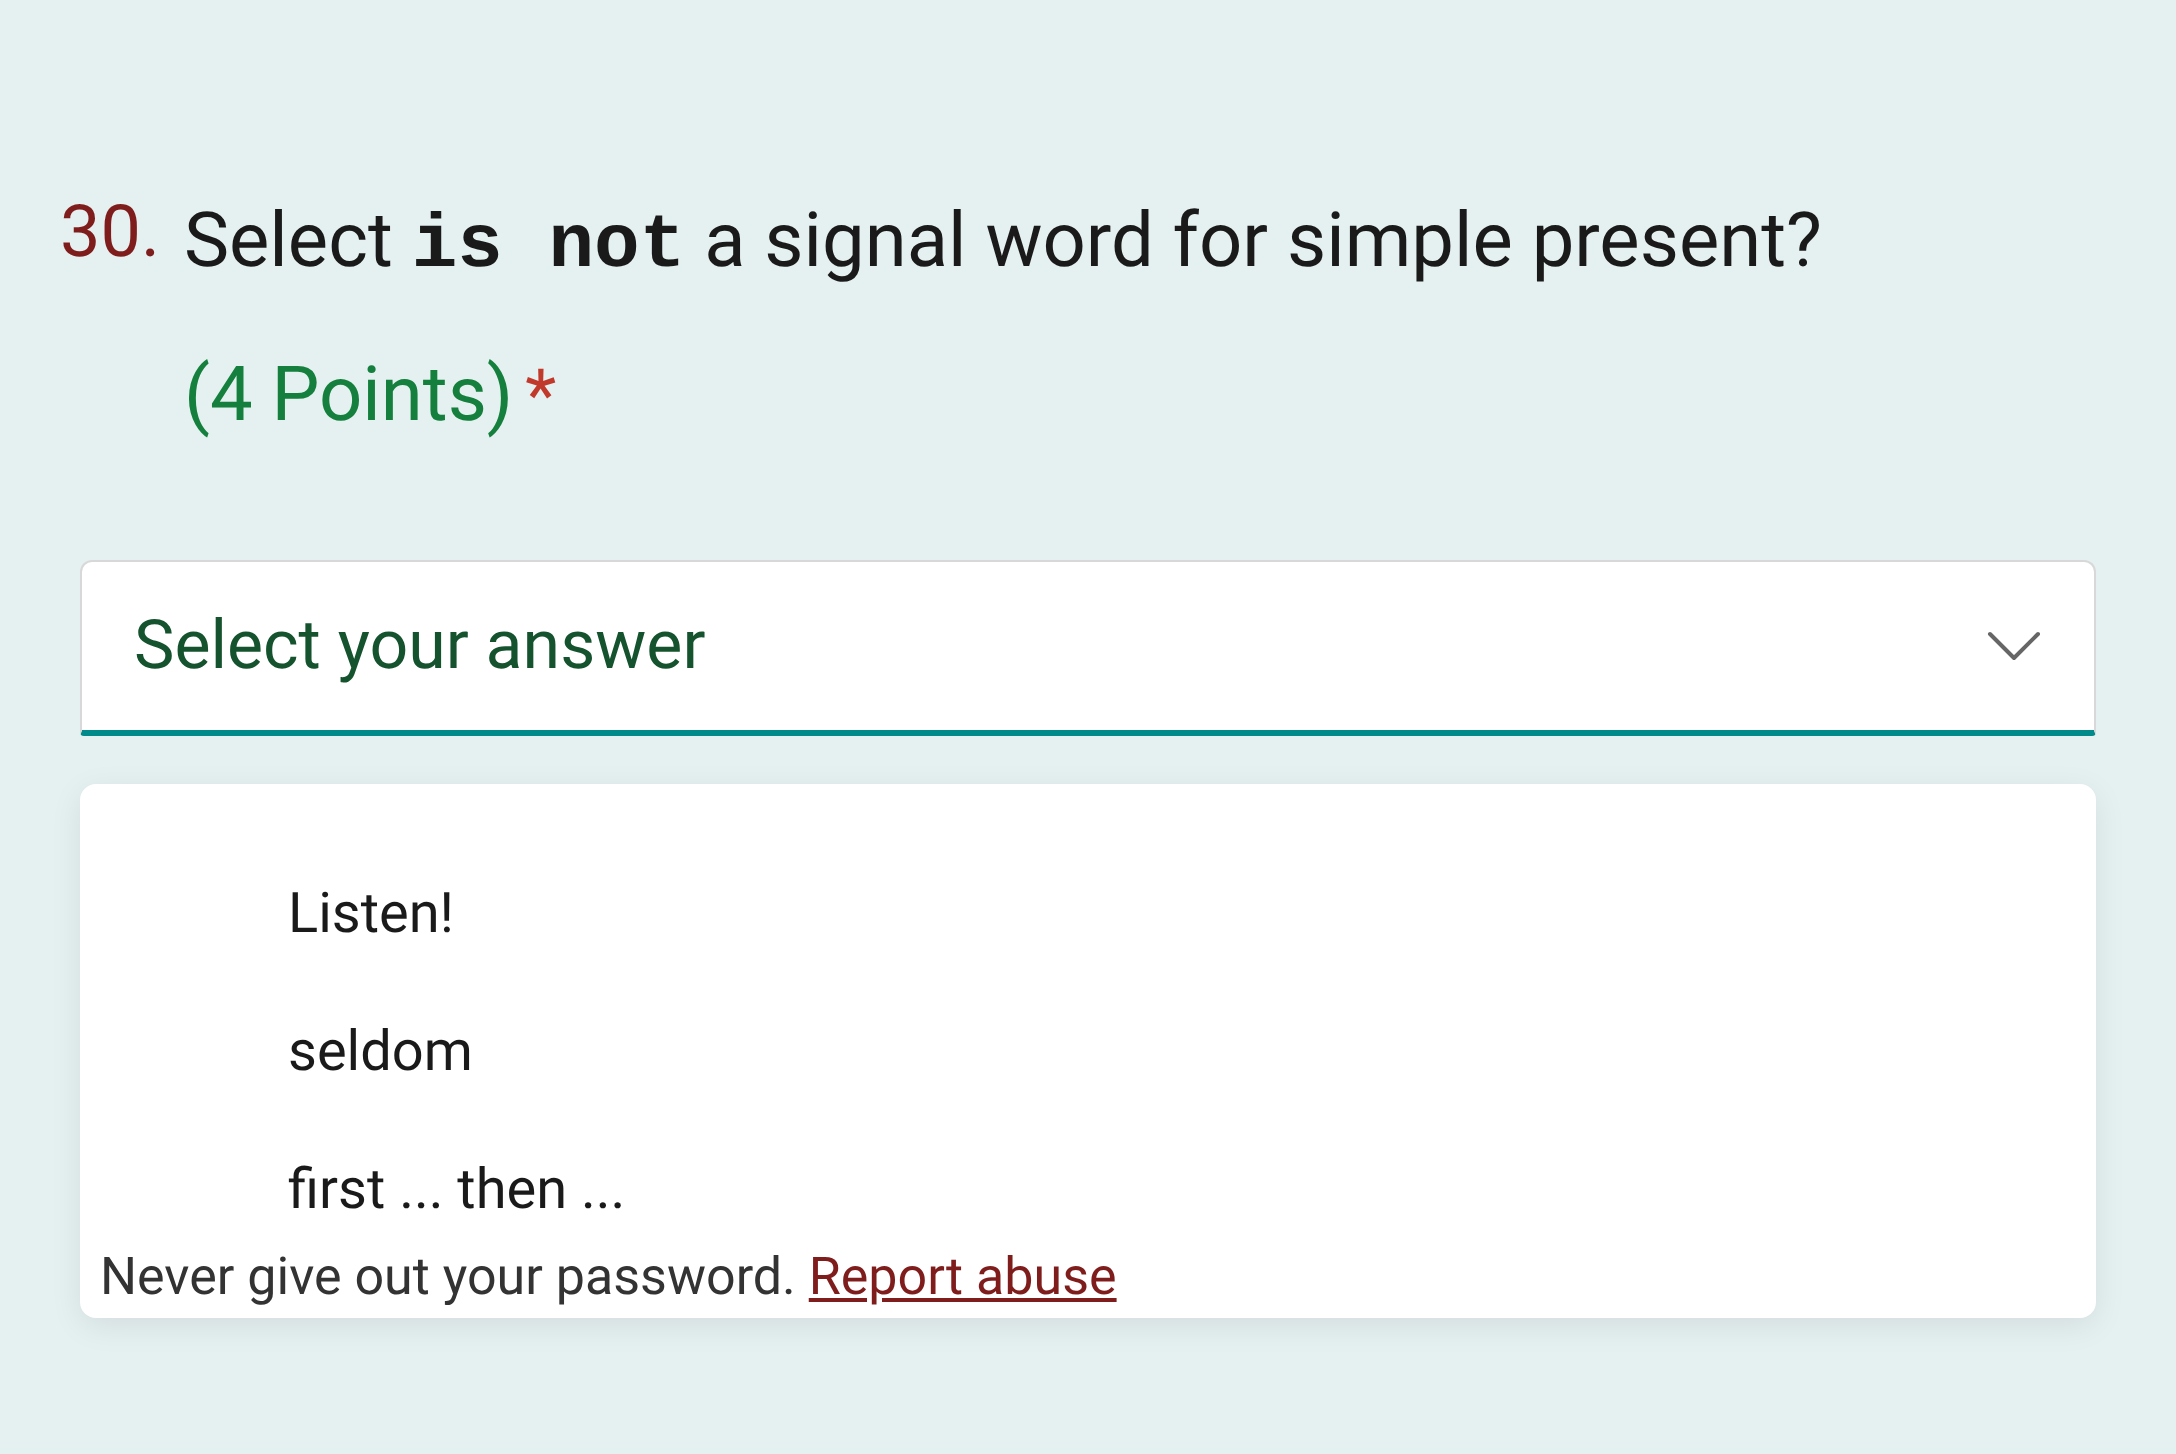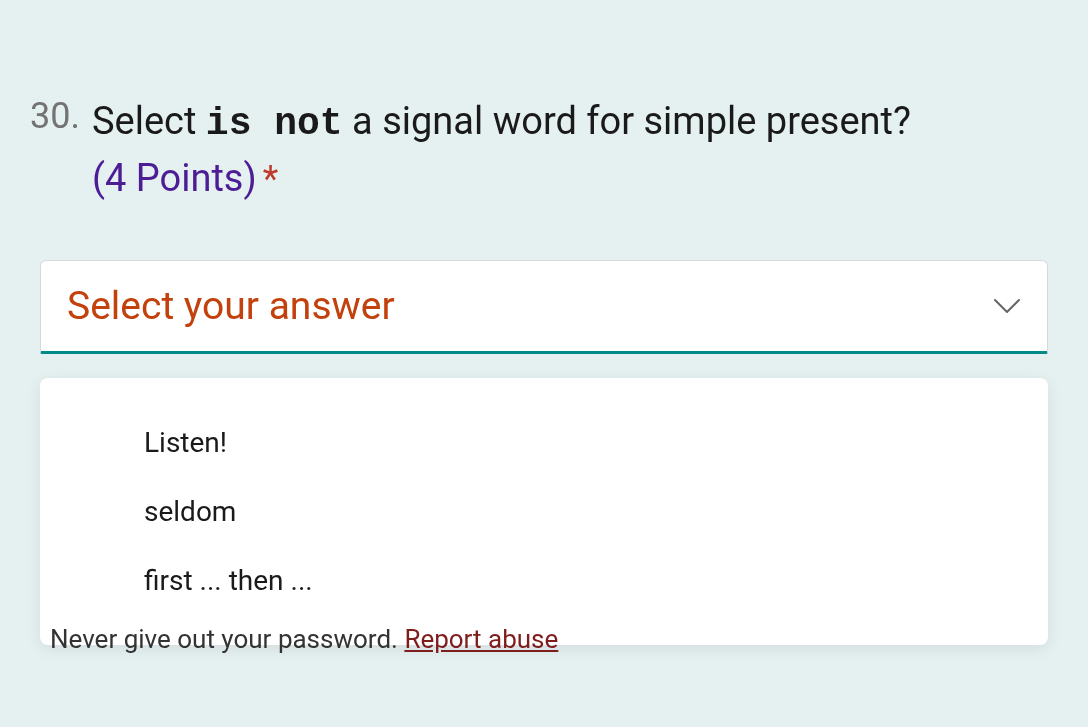--- a/index.html
+++ b/index.html
@@ -17,62 +17,62 @@
     .question-container {
       padding: 95px 30px 0 30px;
     }
     .question-header {
       display: flex;
       align-items: flex-start;
       margin-bottom: 60px;
     }
     .question-number {
       font-size: 36px;
-      color: #737373;
+      color: #7f1d1d;
       margin-right: 12px;
       line-height: 1.2;
     }
     .question-text-wrap {
       flex: 1;
     }
     .question-text {
       font-size: 38px;
       color: #1a1a1a;
       line-height: 1.4;
     }
     .question-text .bold {
       font-weight: 700;
       font-family: Liberation Mono, monospace;
     }
     .points {
       font-size: 38px;
-      color: #4c1d95;
-      margin-top: 6px;
+      color: #15803d;
+      margin-top: 26px;
       display: inline-block;
     }
     .required {
       color: #c0392b;
       font-size: 36px;
       margin-left: 6px;
     }
     .dropdown-select {
       margin: 0 10px;
       background: #fff;
       border: 1px solid #d8d8d8;
       border-bottom: 3px solid #008a8a;
       border-radius: 6px 6px 2px 2px;
       padding: 22px 26px;
       display: flex;
       align-items: center;
       justify-content: space-between;
       cursor: pointer;
     }
     .dropdown-select .placeholder {
-      font-size: 39px;
-      color: #c2410c;
+      font-size: 34px;
+      color: #14532d;
     }
     .chevron {
       width: 28px;
       height: 16px;
       flex-shrink: 0;
     }
     .options-panel {
       margin: 24px 10px 0 10px;
       background: #fff;
       border-radius: 8px;

